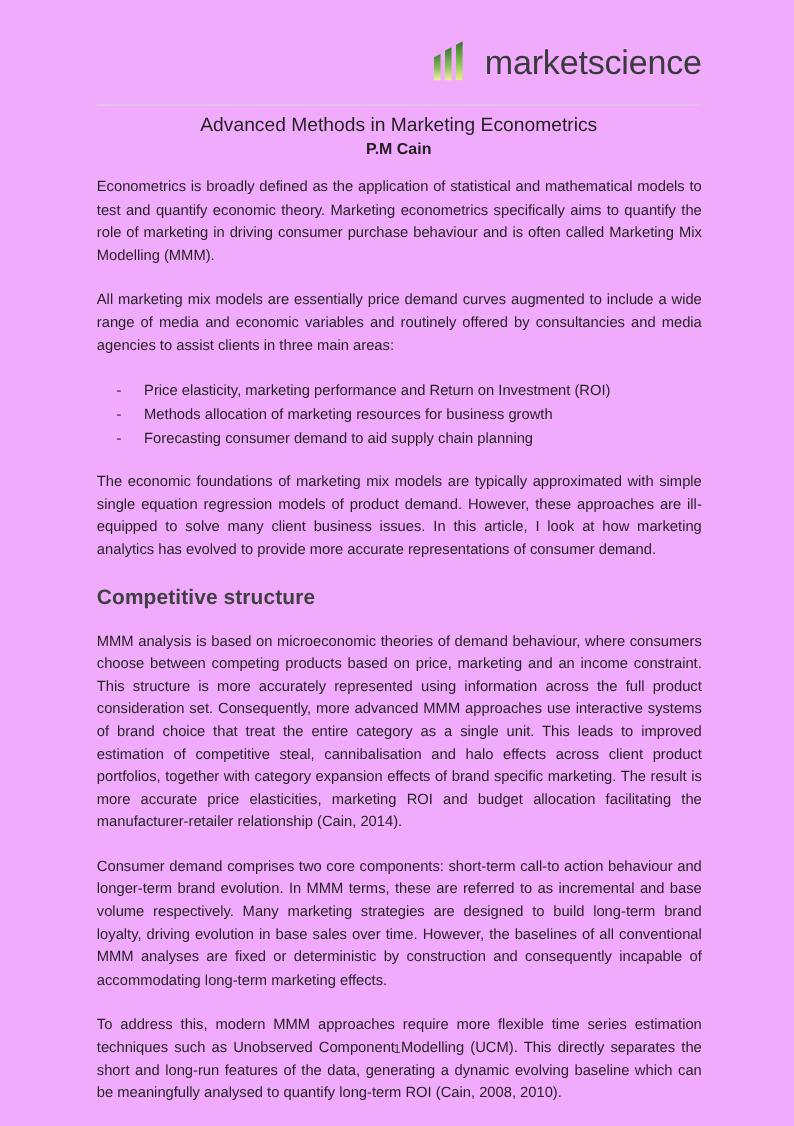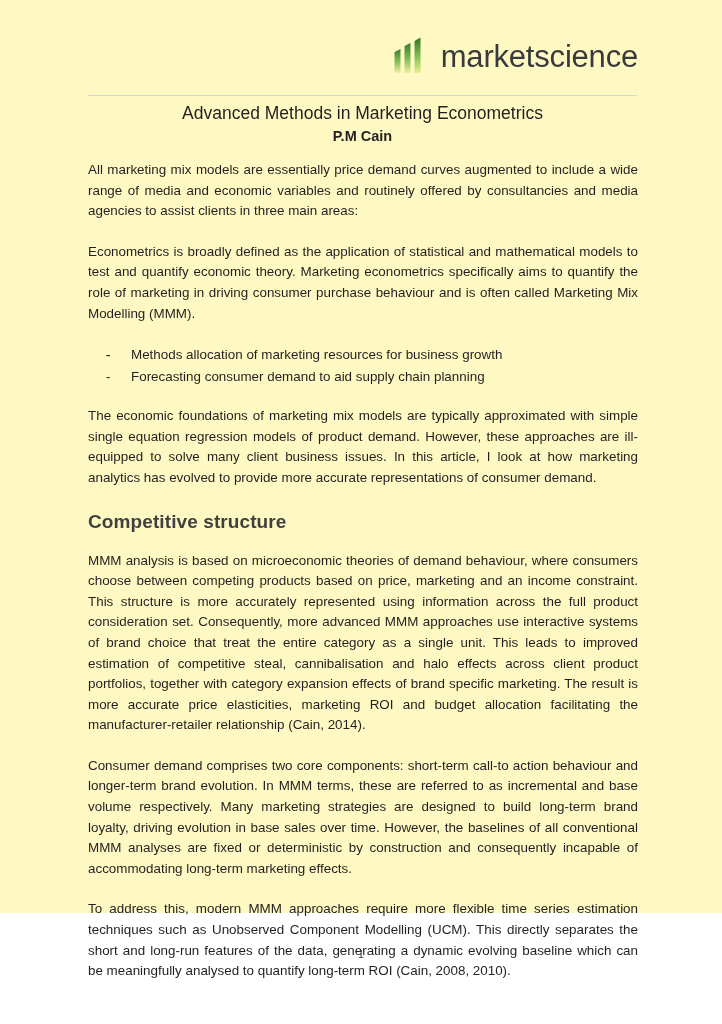--- a/index.html
+++ b/index.html
@@ -11,22 +11,22 @@
     width: 722px;
     height: 1024px;
     font-family: "Liberation Sans", sans-serif;
     color: #231f20;
     overflow: hidden;
   }
 
   .page {
     position: relative;
     width: 722px;
-    height: 913px;
-    background: #fef9c3;
+    height: 1024px;
+    background: #f0abfc;
     box-sizing: border-box;
   }
 
   
   .header {
     position: absolute;
     top: 28px;
     right: 84px;
     display: flex;
     align-items: center;
@@ -170,27 +170,28 @@
 
   <div class="hrule"></div>
 
   <div class="titleblock">
     <h1 class="doc-title">Advanced Methods in Marketing Econometrics</h1>
     <div class="doc-author">P.M Cain</div>
   </div>
 
   <div class="content">
 
+    <p class="body-para">Econometrics is broadly defined as the application of statistical and mathematical models to test and quantify economic theory. Marketing econometrics specifically aims to quantify the role of marketing in driving consumer purchase behaviour and is often called Marketing Mix Modelling (MMM).</p>
+
     <p class="body-para">All marketing mix models are essentially price demand curves augmented to include a wide range of media and economic variables and routinely offered by consultancies and media agencies to assist clients in three main areas:</p>
-
-    <p class="body-para">Econometrics is broadly defined as the application of statistical and mathematical models to test and quantify economic theory. Marketing econometrics specifically aims to quantify the role of marketing in driving consumer purchase behaviour and is often called Marketing Mix Modelling (MMM).</p>
 
     <ul class="dash-list">
       <li>
         <span class="dash">-</span>
+        <span>Price elasticity, marketing performance and Return on Investment (ROI)</span>
       </li>
       <li>
         <span class="dash">-</span>
         <span>Methods allocation of marketing resources for business growth</span>
       </li>
       <li>
         <span class="dash">-</span>
         <span>Forecasting consumer demand to aid supply chain planning</span>
       </li>
     </ul>

